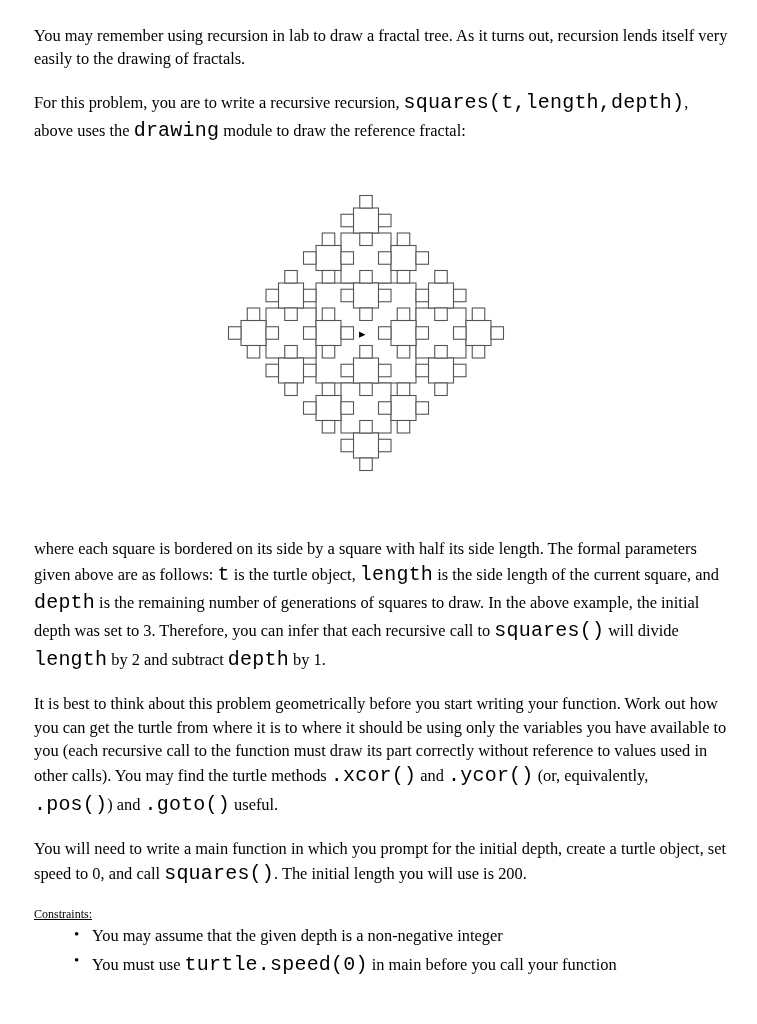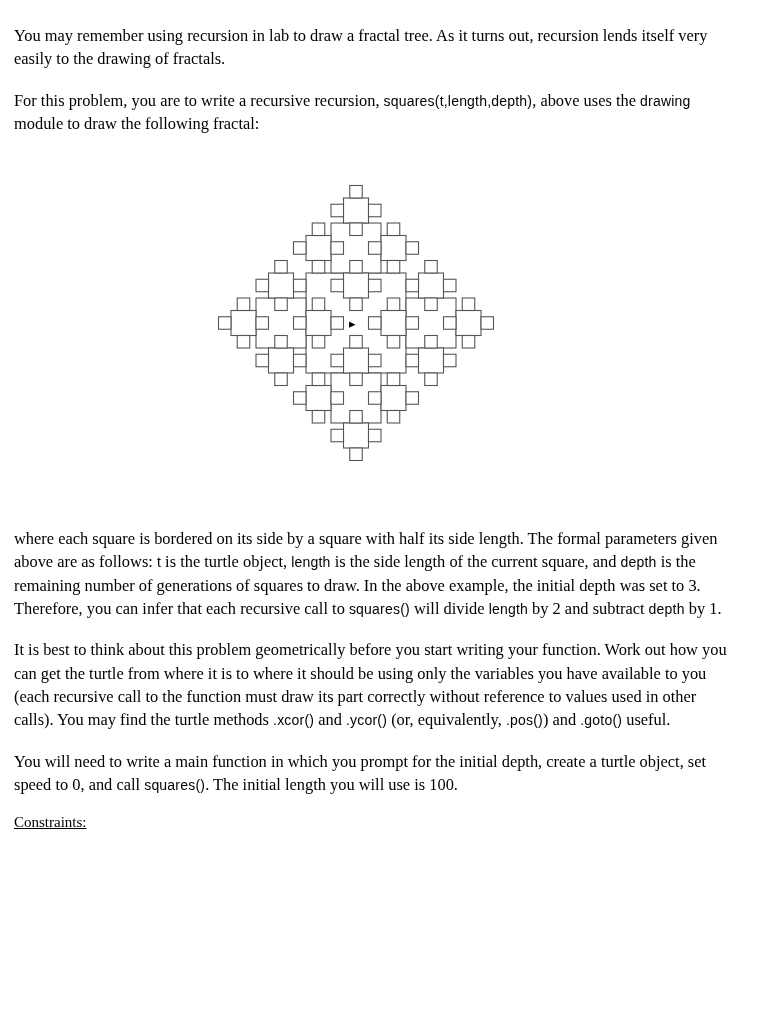--- a/index.html
+++ b/index.html
@@ -12,44 +12,44 @@
     height: 1024px;
     font-family: "Liberation Serif", serif;
     color: #000000;
     overflow: hidden;
   }
   .page {
     position: relative;
     width: 757px;
     height: 1024px;
     box-sizing: border-box;
-    padding: 24px 26px 0 14px;
+    padding: 24px 26px 0 34px;
   }
   p.para {
     font-size: 16.4px;
     line-height: 1.42;
     margin: 0 0 18px 0;
     text-align: left;
   }
   .mono {
-    font-family: Liberation Sans, sans-serif;
-    font-size: 14px;
+    font-family: Liberation Mono, monospace;
+    font-size: 20px;
     letter-spacing: 0.2px;
   }
   .figure-wrap {
     width: 100%;
     display: flex;
     justify-content: center;
     margin: 8px 0 14px 0;
   }
   .fractal {
     display: block;
   }
   .constraints-title {
-    font-size: 15px;
+    font-size: 12px;
     text-decoration: underline;
     margin: 4px 0 2px 0;
   }
   ul.constraints {
     margin: 2px 0 0 0;
     padding-left: 40px;
     list-style: none;
   }
   ul.constraints li {
     font-size: 16.4px;
@@ -66,21 +66,21 @@
     font-size: 15px;
   }
 </style>
 </head>
 <body>
 
 <div class="page">
 
   <p class="para"><span>You may remember using recursion in lab to draw a fractal tree. As it turns out, recursion lends itself very easily to the drawing of fractals.</span></p>
 
-  <p class="para"><span>For this problem, you are to write a recursive recursion, </span><span class="mono">squares(t,length,depth)</span><span>, above uses the </span><span class="mono">drawing</span><span> module to draw the following fractal:</span></p>
+  <p class="para"><span>For this problem, you are to write a recursive recursion, </span><span class="mono">squares(t,length,depth)</span><span>, above uses the </span><span class="mono">drawing</span><span> module to draw the reference fractal:</span></p>
 
   <div class="figure-wrap">
     <svg class="fractal" width="400" height="360" viewBox="0 0 400 360">
       <g id="fractal-group" fill="#ffffff" stroke="#555555" stroke-width="1.1">
           <rect x="133.00" y="120.00" width="100.00" height="100.00" fill="#ffffff" stroke="#555555" stroke-width="1.1"></rect>
           <rect x="158.00" y="70.00" width="50.00" height="50.00" fill="#ffffff" stroke="#555555" stroke-width="1.1"></rect>
           <rect x="170.50" y="45.00" width="25.00" height="25.00" fill="#ffffff" stroke="#555555" stroke-width="1.1"></rect>
           <rect x="176.75" y="32.50" width="12.50" height="12.50" fill="#ffffff" stroke="#555555" stroke-width="1.1"></rect>
           <rect x="195.50" y="51.25" width="12.50" height="12.50" fill="#ffffff" stroke="#555555" stroke-width="1.1"></rect>
           <rect x="176.75" y="70.00" width="12.50" height="12.50" fill="#ffffff" stroke="#555555" stroke-width="1.1"></rect>
@@ -165,17 +165,21 @@
           <rect x="45.50" y="163.75" width="12.50" height="12.50" fill="#ffffff" stroke="#555555" stroke-width="1.1"></rect>
         </g>
       <text id="turtle-marker" x="176" y="175" font-family="DejaVu Sans, sans-serif" font-size="13" fill="#000000" stroke="none">▸</text>
     </svg>
   </div>
 
   <p class="para"><span>where each square is bordered on its side by a square with half its side length. The formal parameters given above are as follows: </span><span class="mono">t</span><span> is the turtle object, </span><span class="mono">length</span><span> is the side length of the current square, and </span><span class="mono">depth</span><span> is the remaining number of generations of squares to draw. In the above example, the initial depth was set to 3. Therefore, you can infer that each recursive call to </span><span class="mono">squares()</span><span> will divide </span><span class="mono">length</span><span> by 2 and subtract </span><span class="mono">depth</span><span> by 1.</span></p>
 
   <p class="para"><span>It is best to think about this problem geometrically before you start writing your function. Work out how you can get the turtle from where it is to where it should be using only the variables you have available to you (each recursive call to the function must draw its part correctly without reference to values used in other calls). You may find the turtle methods </span><span class="mono">.xcor()</span><span> and </span><span class="mono">.ycor()</span><span> (or, equivalently, </span><span class="mono">.pos()</span><span>) and </span><span class="mono">.goto()</span><span> useful.</span></p>
 
-  <p class="para"><span>You will need to write a main function in which you prompt for the initial depth, create a turtle object, set speed to 0, and call </span><span class="mono">squares()</span><span>. The initial length you will use is 100.</span></p>
+  <p class="para"><span>You will need to write a main function in which you prompt for the initial depth, create a turtle object, set speed to 0, and call </span><span class="mono">squares()</span><span>. The initial length you will use is 200.</span></p>
 
   <div class="constraints-title">Constraints:</div>
+  <ul class="constraints" id="constraints-list">
+      <li><span>You may assume that the given depth is a non-negative integer</span></li>
+      <li><span>You must use </span><span class="mono">turtle.speed(0)</span><span> in main before you call your function</span></li>
+    </ul>
 
 </div>
 
 </body></html>

